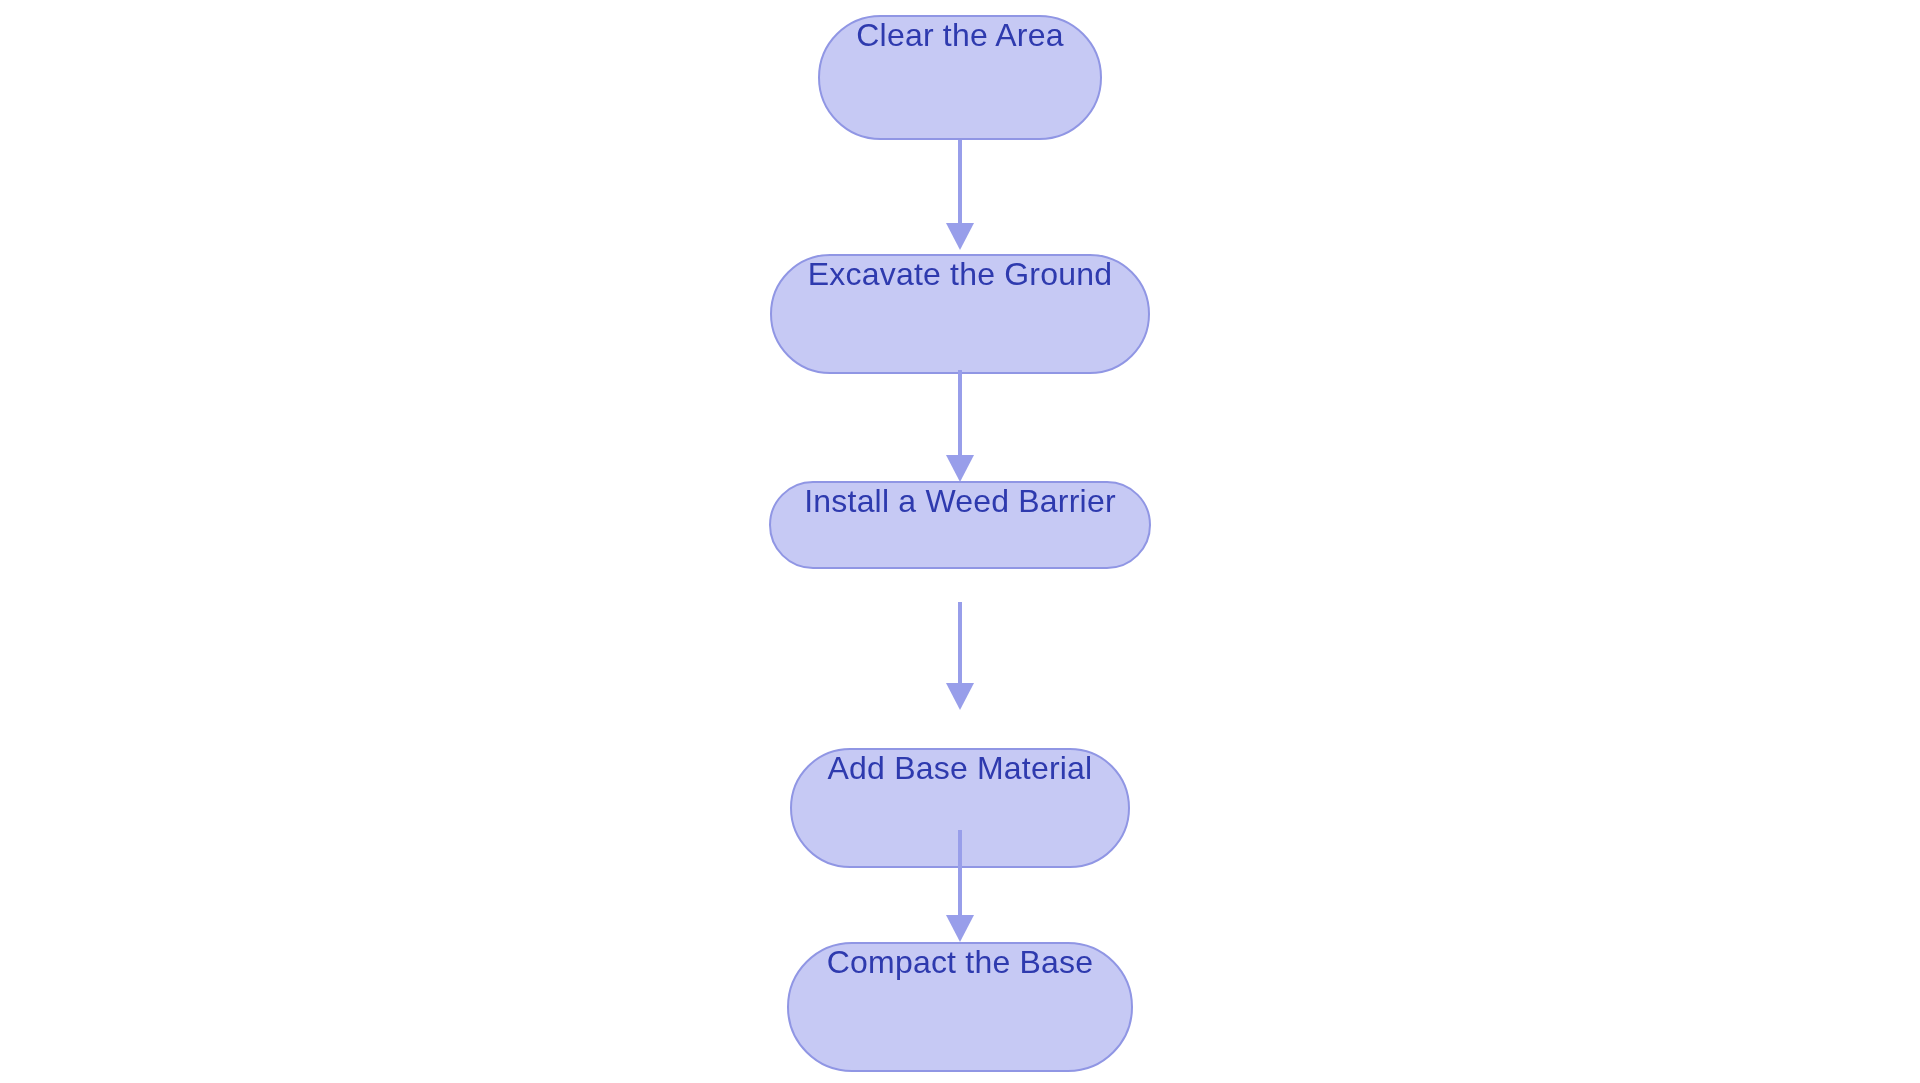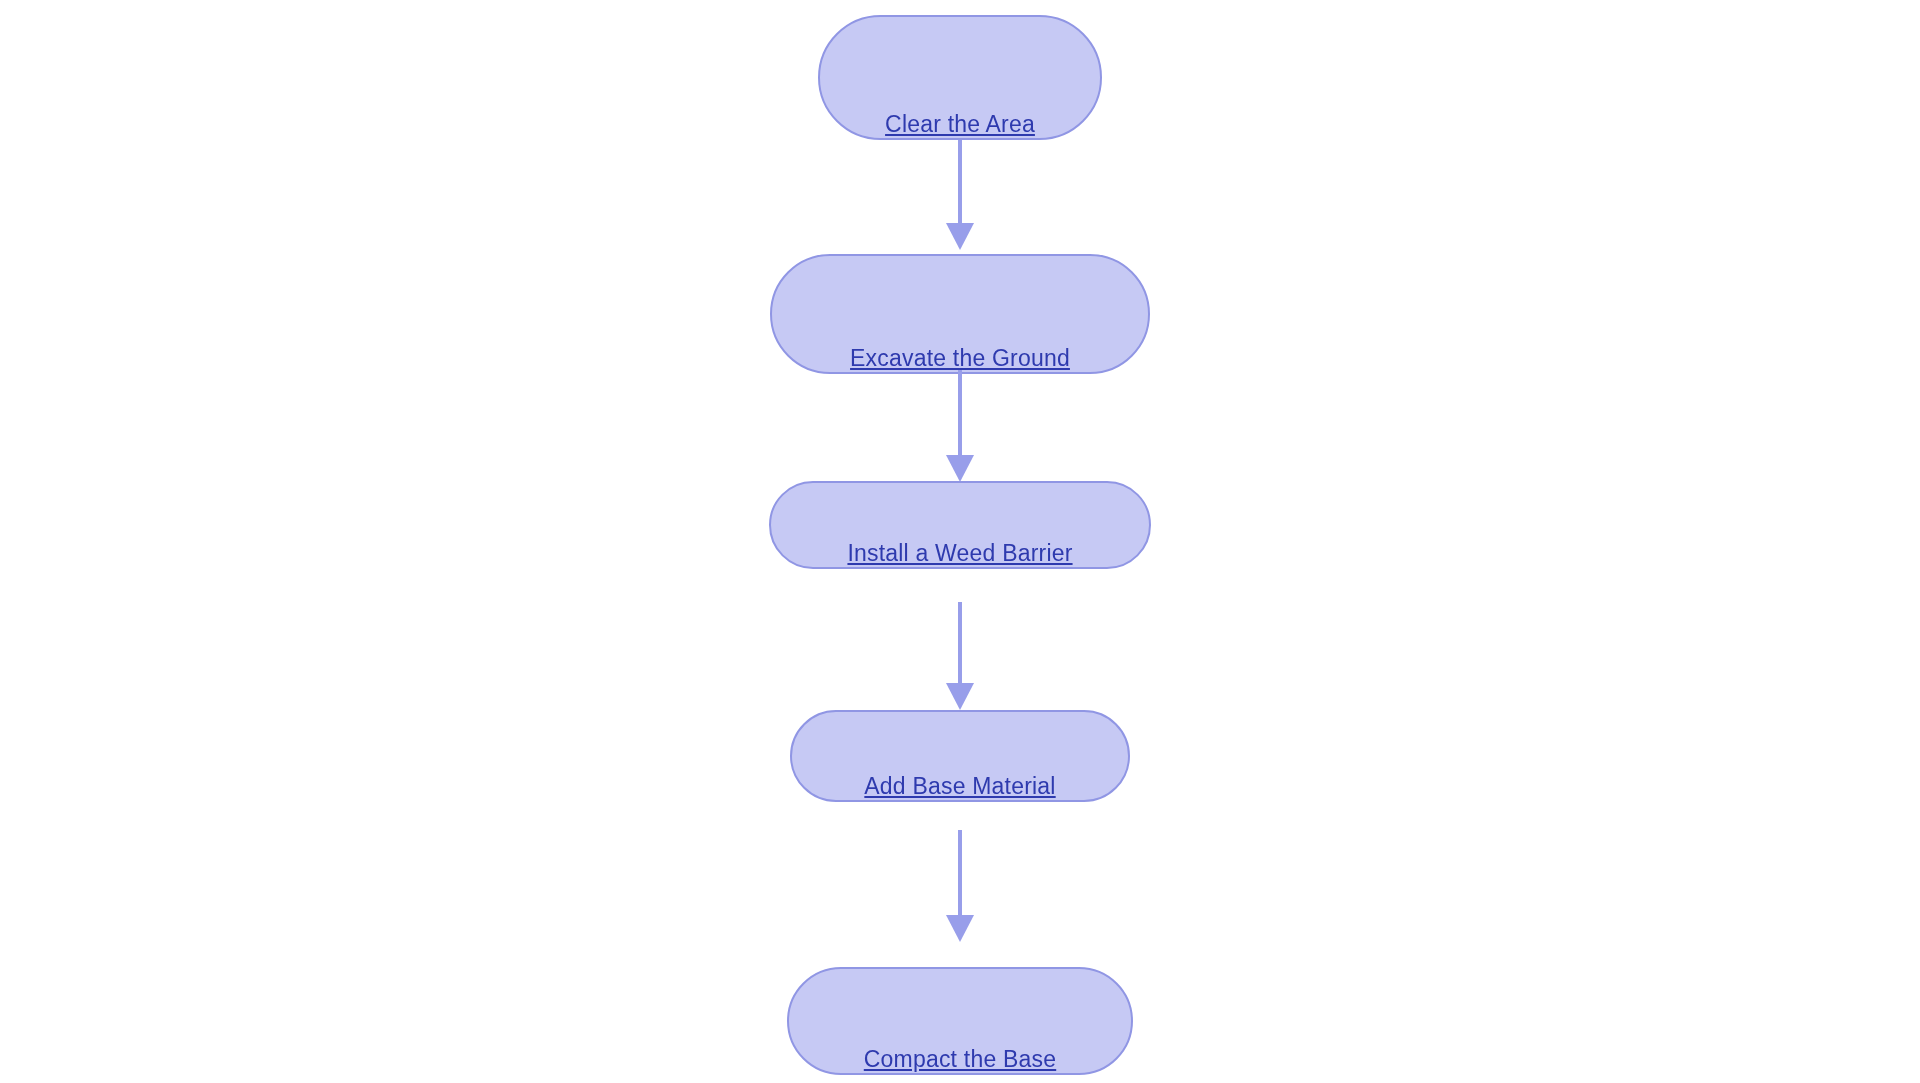--- a/index.html
+++ b/index.html
@@ -21,36 +21,35 @@
     position: relative;
     width: 1920px;
     height: 1083px;
     background: var(--background);
   }
   .node {
     position: absolute;
     left: 50%;
     transform: translateX(-50%);
     display: flex;
-    align-items: flex-end;
+    align-items: flex-start;
     justify-content: center;
     background: var(--node-fill);
     border: 2px solid var(--node-border);
     border-radius: 999px;
     color: var(--node-text);
-    font-size: 23px;
+    font-size: 32px;
     letter-spacing: 0.2px;
     white-space: nowrap;
-    text-decoration: underline;
   }
   .n1 { top: 15px;  width: 284px; height: 125px; }
   .n2 { top: 254px; width: 380px; height: 120px; }
   .n3 { top: 481px; width: 382px; height: 88px; }
-  .n4 { top: 710px; width: 340px; height: 92px; }
-  .n5 { top: 942px; width: 346px; height: 108px; margin-top: 25px; }
+  .n4 { top: 748px; width: 340px; height: 120px; }
+  .n5 { top: 942px; width: 346px; height: 130px; }
 
   .arrow {
     position: absolute;
     left: 50%;
     transform: translateX(-50%);
     width: 32px;
   }
   .a1 { top: 140px; height: 110px; }
   .a2 { top: 370px; height: 112px; }
   .a3 { top: 602px; height: 108px; }

